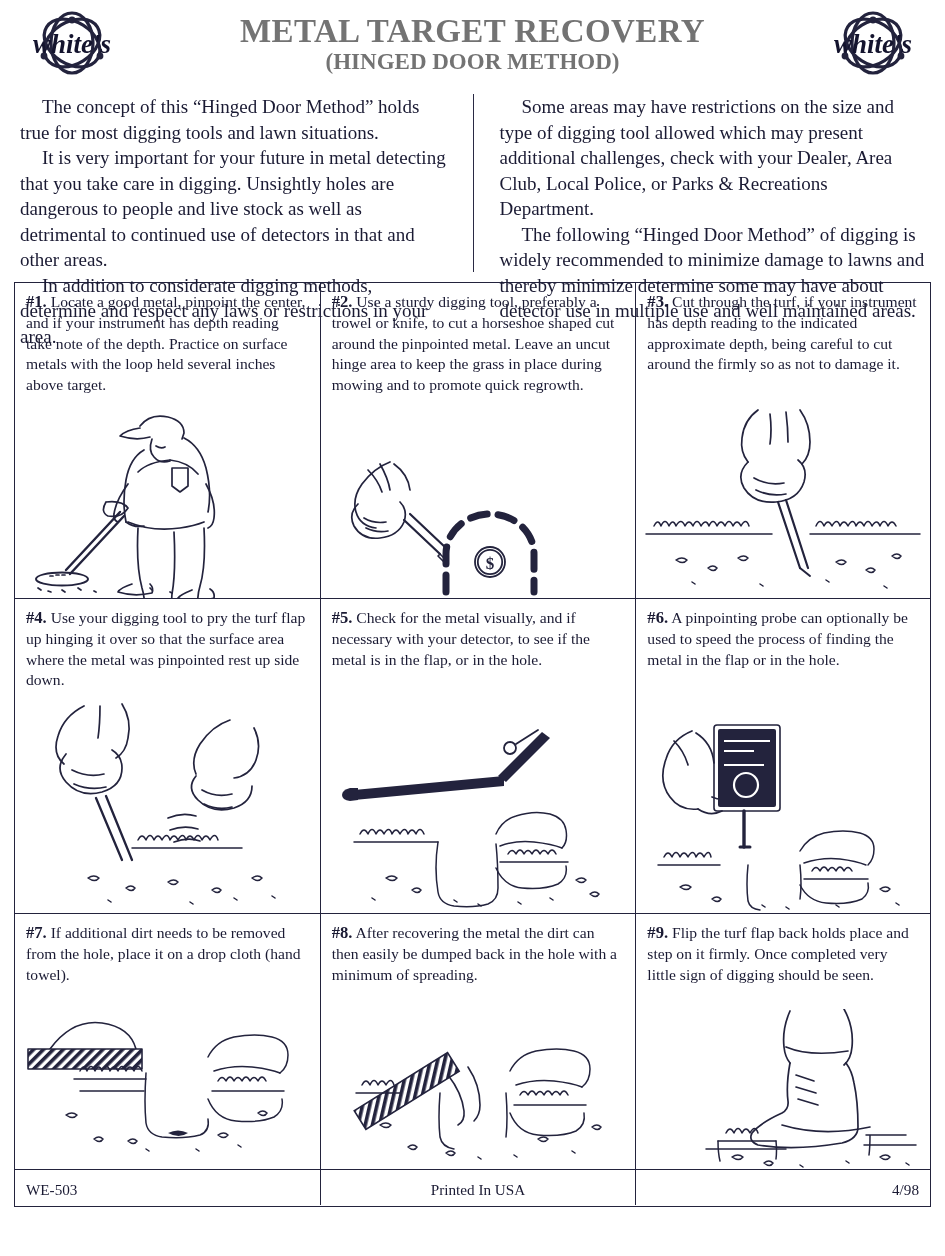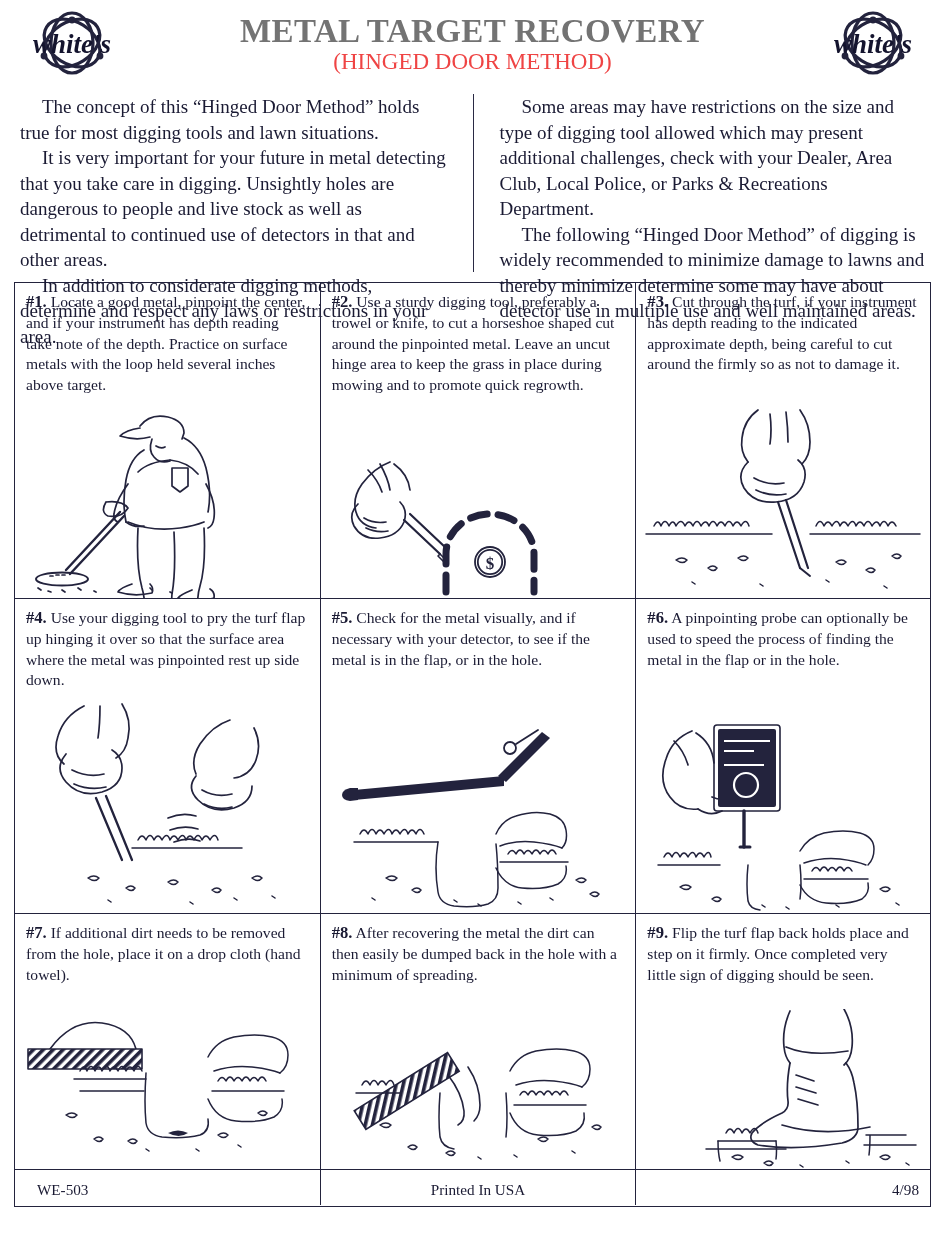--- a/index.html
+++ b/index.html
@@ -17,21 +17,21 @@
   .header{display:flex;align-items:center;justify-content:space-between;padding:4px 4px 0 4px;height:78px;}
   .logo{width:108px;height:72px;flex:0 0 108px;position:relative;}
   .logo svg{display:block;}
   .titleblock{flex:1 1 auto;text-align:center;padding-top:4px;}
   .title-main{
     font-size:33px;font-weight:bold;letter-spacing:.4px;
     line-height:1.02;color:#737373;
     font-family:"Liberation Serif","DejaVu Serif",serif;
   }
   .title-sub{
-    font-size:23px;font-weight:normal;line-height:1.15;margin-top:0;color:#ef4444;
+    font-size:23px;font-weight:bold;line-height:1.15;margin-top:0;color:#737373;
   }
 
   
   .intro{
     display:flex;margin:12px 6px 0 6px;height:178px;
   }
   .intro-col{width:50%;box-sizing:border-box;font-size:19px;line-height:1.345;}
   .intro-col.left{padding-right:22px;}
   .intro-col.right{padding-left:26px;border-left:1px solid #2a2a44;}
   .intro-col p{margin:0;text-indent:22px;}
@@ -63,21 +63,21 @@
   .steptext{font-size:15.6px;line-height:1.325;margin:0;}
   .stepnum{font-weight:bold;font-size:16.6px;}
 
   .art{position:absolute;left:0;right:0;bottom:0;}
   .art svg{display:block;margin:0 auto;}
 
   
   .fcell{box-sizing:border-box;border-right:1.4px solid #23233d;position:relative;height:100%;}
   .fcell:last-child{border-right:none;}
   .ftext{position:absolute;bottom:6px;font-size:15.2px;}
-  .ftext.l{left:22px;font-family:Liberation Serif, serif;}
+  .ftext.l{left:11px;font-family:Liberation Serif, serif;}
   .ftext.c{left:0;right:0;text-align:center;}
   .ftext.r{right:11px;}
 
   .ink{stroke:#23233d;fill:none;stroke-linecap:round;stroke-linejoin:round;}
   .inkfill{fill:#23233d;stroke:none;}
 </style>
 </head>
 <body>
 
 <div class="page">

